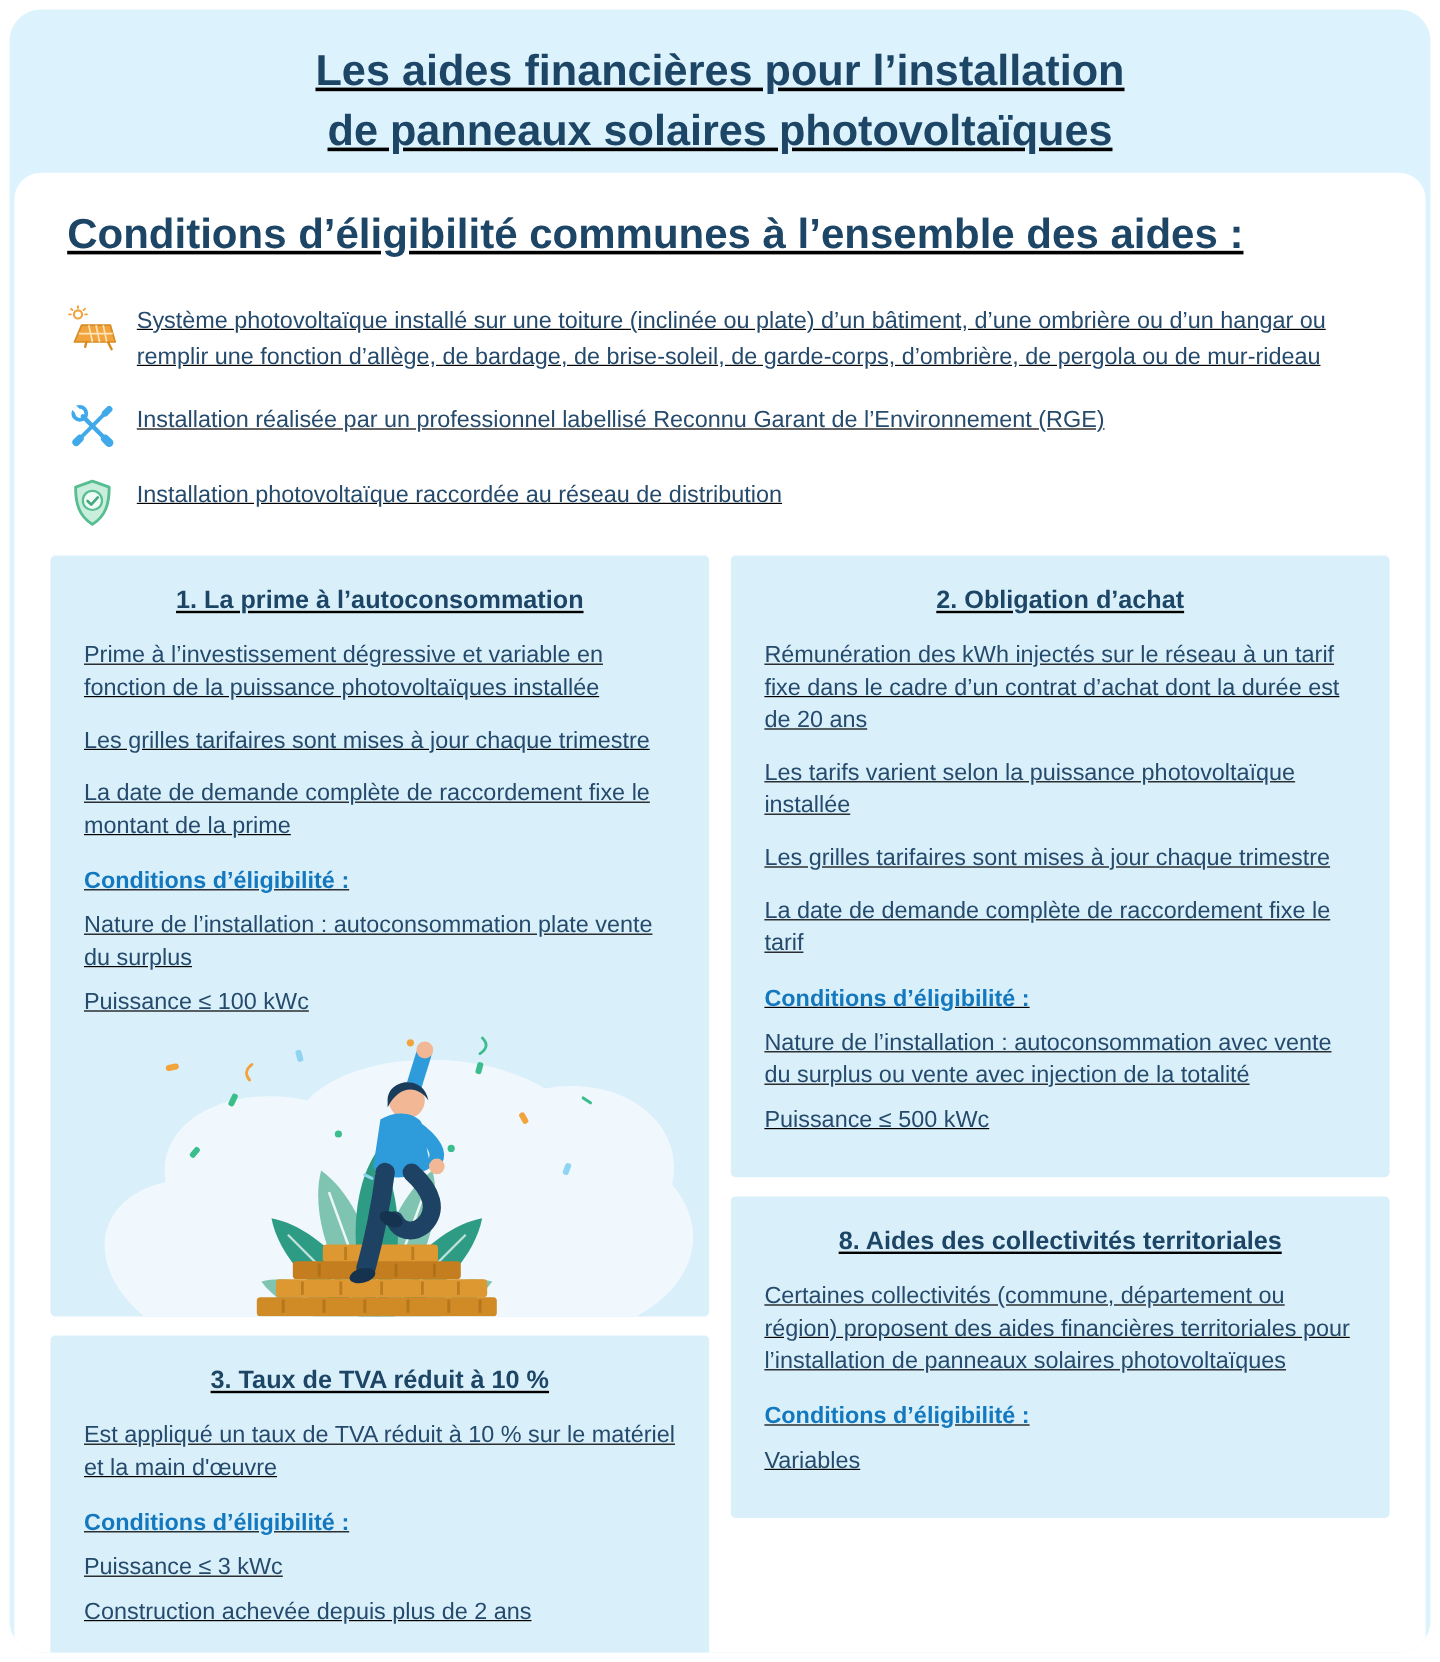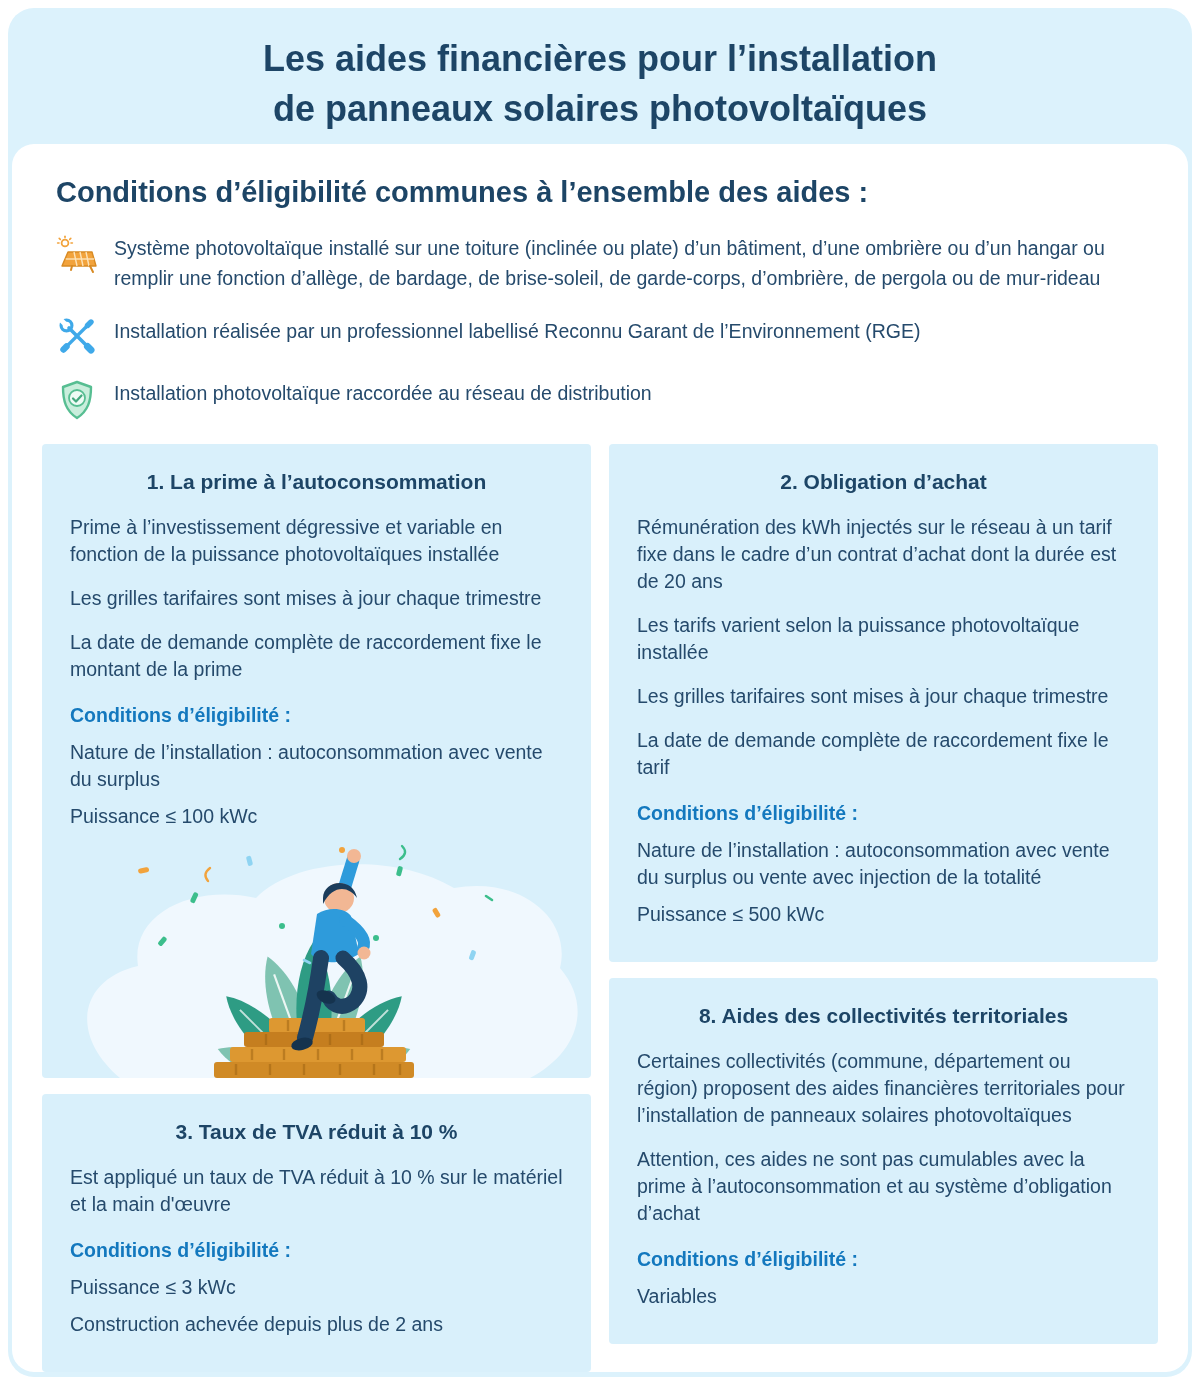--- a/index.html
+++ b/index.html
@@ -4,32 +4,33 @@
 <style>
   html,body{margin:0;padding:0;}
   body{
     width:1200px;height:1385px;position:relative;background:#ffffff;
     font-family:"Liberation Sans", sans-serif;
     -webkit-font-smoothing:antialiased;
   }
   .band{
     position:absolute;inset:8px;background:#DCF2FC;border-radius:26px;
     overflow:hidden;
+    text-decoration:underline;
   }
   .title{
     margin:0;padding-top:26px;text-align:center;
     font-size:36px;line-height:50px;font-weight:700;color:#1D4566;
   }
   .main-card{
     margin:10px 4px 0;background:#ffffff;border-radius:22px;
     min-height:1148px;box-sizing:border-box;
     padding:30px 30px 0;
   }
   .common-heading{
-    margin:2px 0 24px 14px;font-size:29px;font-weight:700;color:#1D4566;
+    margin:2px 0 36px 14px;font-size:35px;font-weight:700;color:#1D4566;
   }
   .bullets{margin-left:14px;}
   .bullet{display:flex;gap:16px;align-items:flex-start;margin-bottom:23px;}
   .bullet .ico{flex:0 0 42px;width:42px;display:flex;justify-content:center;padding-top:1px;}
   .bullet p{margin:0;font-size:19.5px;line-height:30px;color:#254A6C;max-width:1056px;}
   .cards{display:flex;gap:18px;margin-top:16px;}
   .col{flex:1;display:flex;flex-direction:column;gap:16px;min-width:0;}
   .card{
     background:#D9F0FB;border-radius:4px;padding:24px 28px;
     color:#254A6C;font-size:19.5px;
@@ -115,21 +116,21 @@
     <div class="cards">
 
       <div class="col">
 
         <div class="card has-illo">
           <h3>1. La prime à l’autoconsommation</h3>
           <p>Prime à l’investissement dégressive et variable en fonction de la puissance photovoltaïques installée</p>
           <p>Les grilles tarifaires sont mises à jour chaque trimestre</p>
           <p>La date de demande complète de raccordement fixe le montant de la prime</p>
           <div class="cond-label">Conditions d’éligibilité :</div>
-          <p class="cond">Nature de l’installation : autoconsommation avec vente du surplus</p>
+          <p class="cond">Nature de l’installation : autoconsommation plate vente du surplus</p>
           <p class="cond">Puissance  ≤ 100 kWc</p>
 
           <svg class="illo" viewBox="0 0 548 238" xmlns="http://www.w3.org/2000/svg">
             <path d="M78,238 C28,196 36,140 96,126 C88,74 150,44 214,58 C252,18 352,12 412,48 C478,36 530,78 518,128 C552,168 534,214 488,238 Z" fill="#F0F8FE"></path>
             <g>
               <g transform="translate(272,244)">
                 <g transform="rotate(-70) scale(0.8)">
                     <path d="M0,0 C-20,-36 -22,-96 0,-128 C22,-96 20,-36 0,0 Z" fill="#7FC3B1"></path>
                     <path d="M0,-16 L0,-106" stroke="#FFFFFF" stroke-width="2" opacity="0.85"></path>
                   </g>
@@ -238,21 +239,20 @@
           <p>Les grilles tarifaires sont mises à jour chaque trimestre</p>
           <p>La date de demande complète de raccordement fixe le tarif</p>
           <div class="cond-label">Conditions d’éligibilité :</div>
           <p class="cond">Nature de l’installation : autoconsommation avec vente du surplus ou vente avec injection de la totalité</p>
           <p class="cond">Puissance  ≤ 500 kWc</p>
         </div>
 
         <div class="card">
           <h3>8. Aides des collectivités territoriales</h3>
           <p>Certaines collectivités (commune, département ou région) proposent des aides financières territoriales pour l’installation de panneaux solaires photovoltaïques</p>
-          <p>Attention, ces aides ne sont pas cumulables avec la prime à l’autoconsommation et au système d’obligation d’achat</p>
           <div class="cond-label">Conditions d’éligibilité :</div>
           <p class="cond">Variables</p>
         </div>
 
       </div>
 
     </div>
   </div>
 
 </div>

